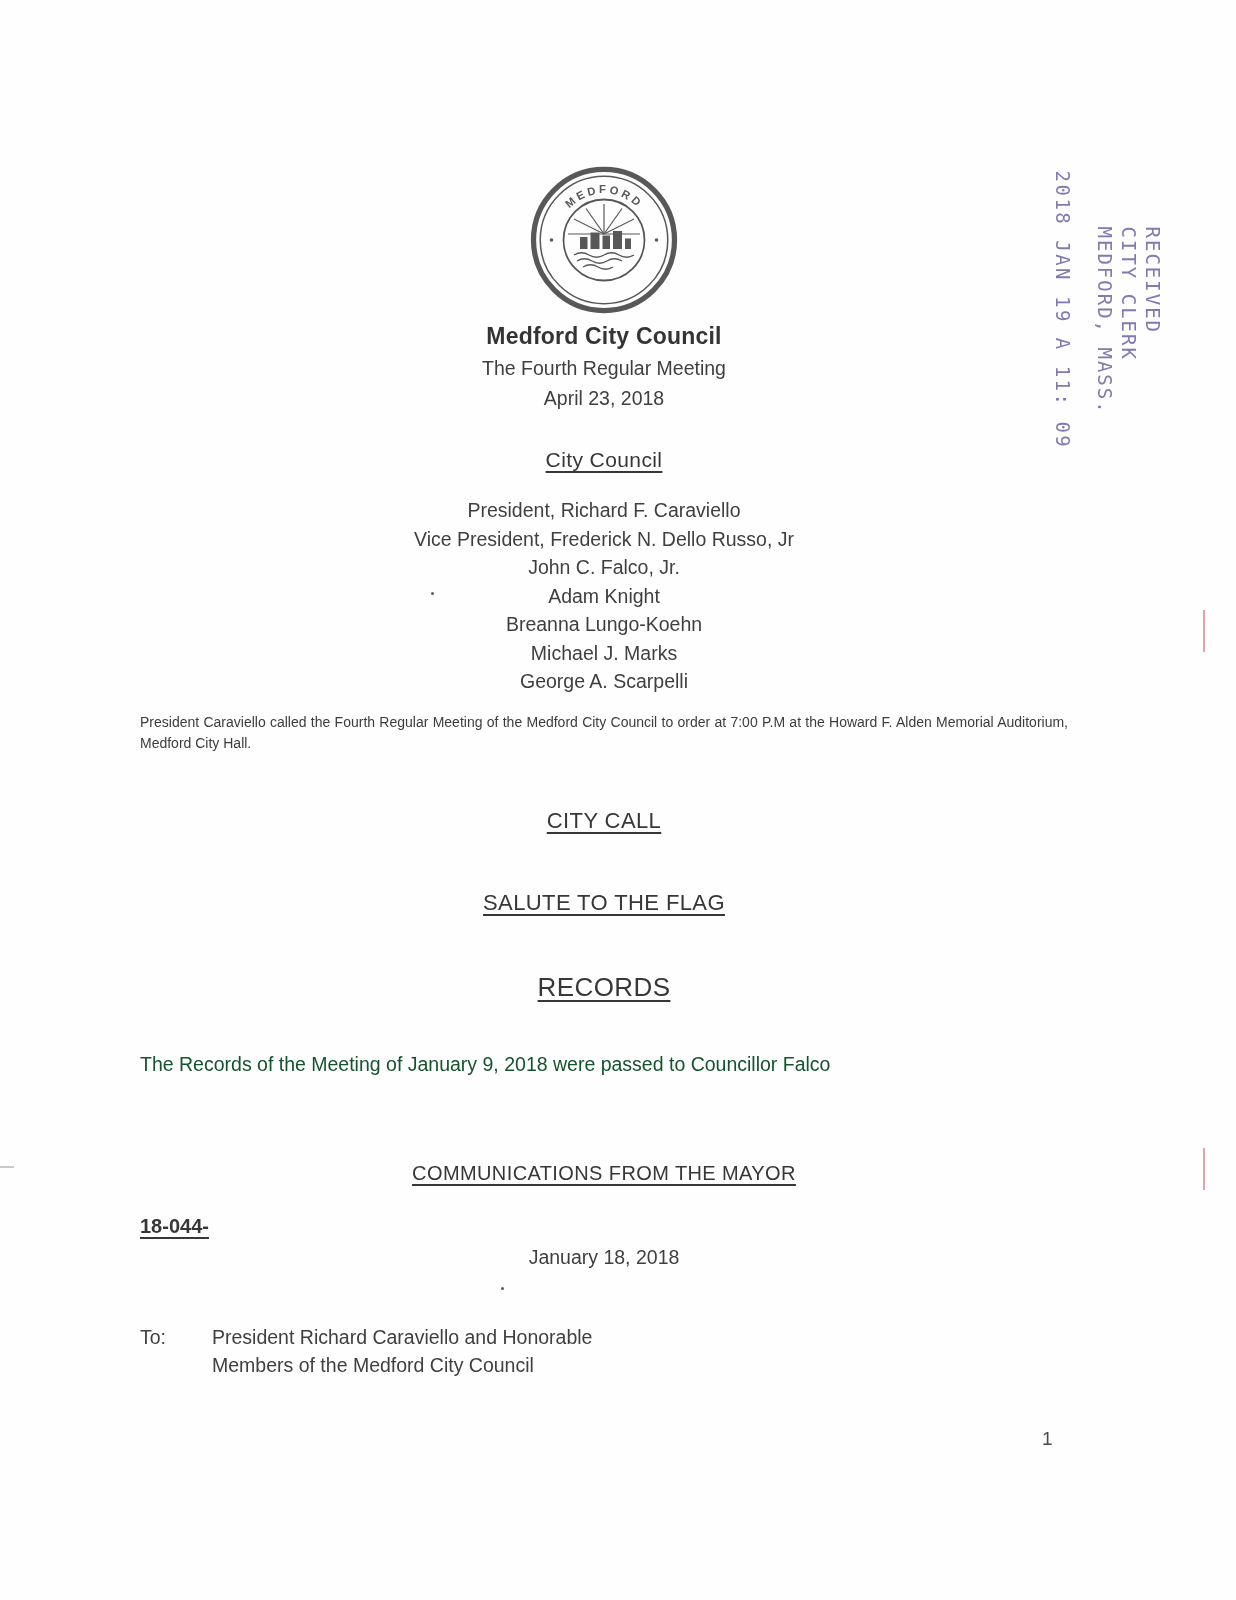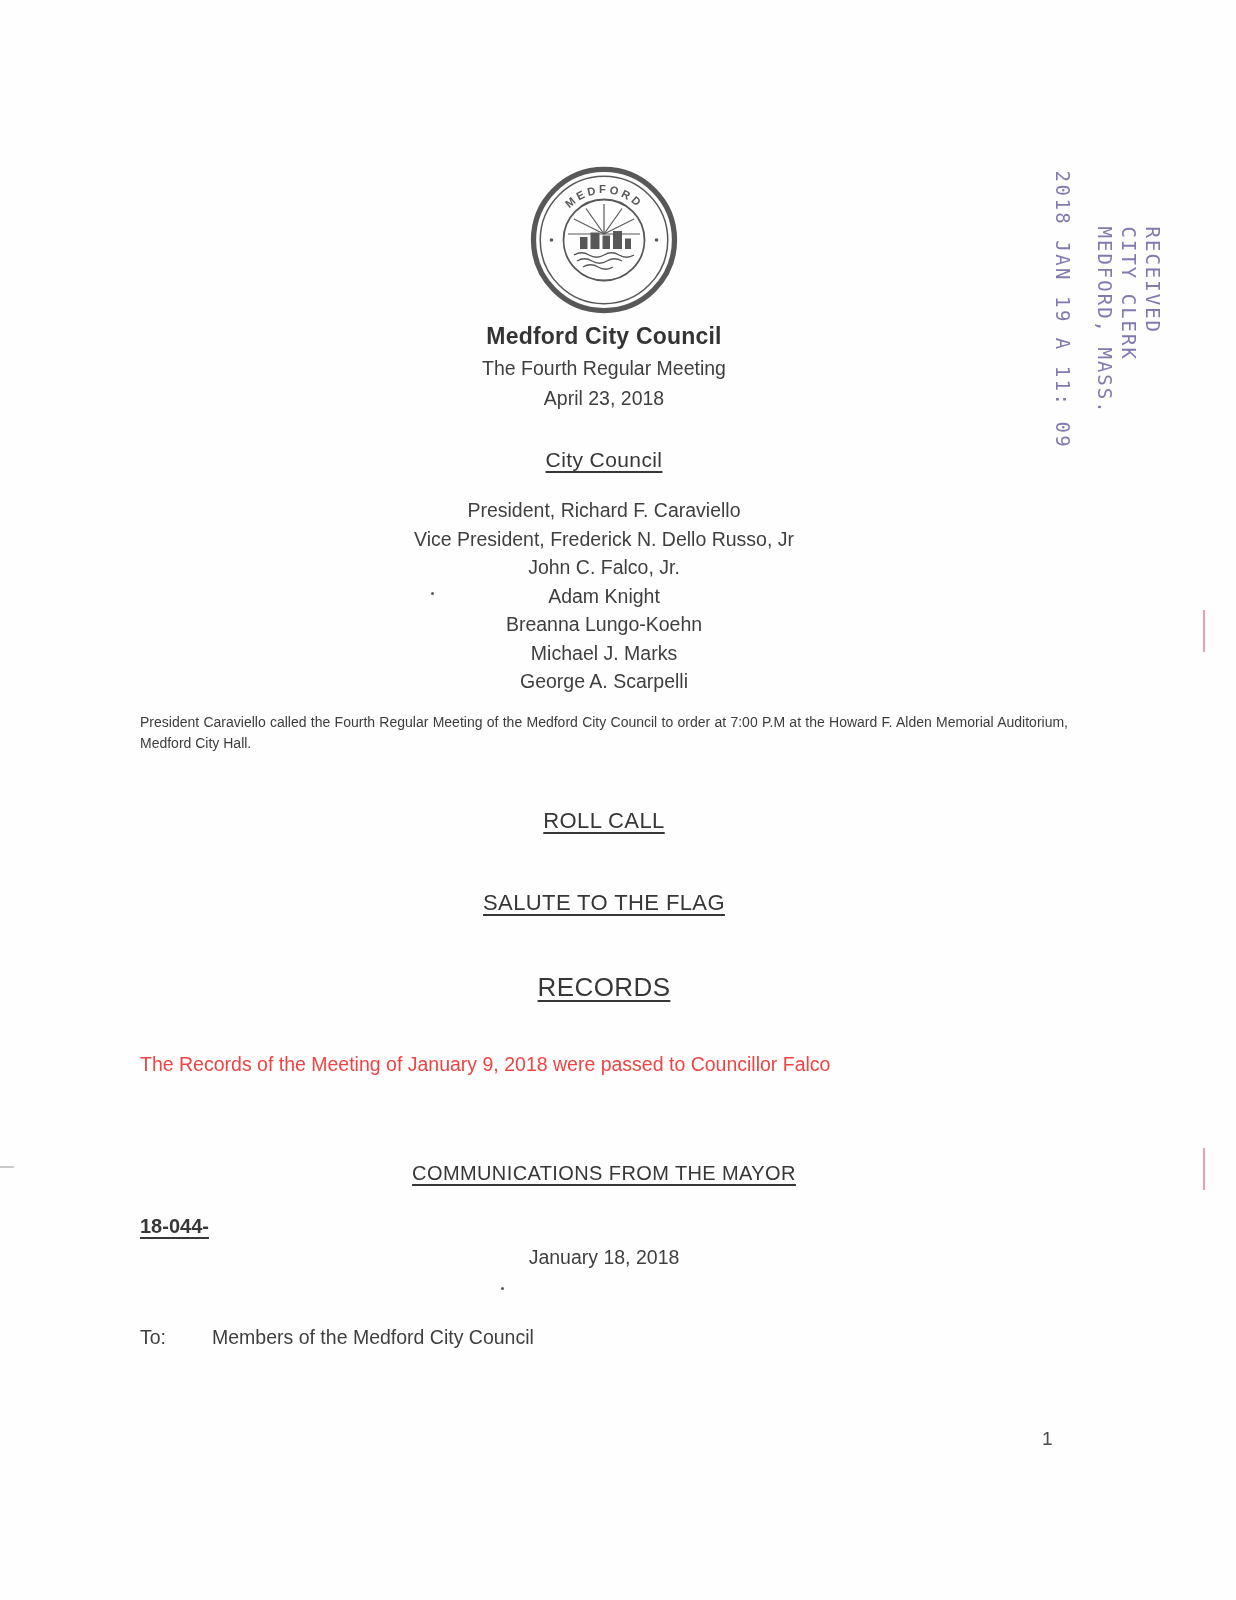--- a/index.html
+++ b/index.html
@@ -72,21 +72,21 @@
   .opening-paragraph {
     margin-top: 16px;
     font-size: 14px;
     line-height: 21px;
     text-align: justify;
     color: #3c3c3c;
   }
   .records-line {
     margin-top: 50px;
     font-size: 19.5px;
-    color: #ef4444;
+    color: #14532d;
   }
 
   
   .item-number {
     margin-top: 30px;
     font-size: 20px;
     font-weight: bold;
     text-decoration: underline;
     text-underline-offset: 4px;
     color: #373737;
@@ -216,34 +216,35 @@
       <div class="member-line">Vice President, Frederick N. Dello Russo, Jr</div>
       <div class="member-line">John C. Falco, Jr.</div>
       <div class="member-line">Adam Knight</div>
       <div class="member-line">Breanna Lungo-Koehn</div>
       <div class="member-line">Michael J. Marks</div>
       <div class="member-line">George A. Scarpelli</div>
     </div>
 
     <div class="opening-paragraph">President Caraviello called the Fourth Regular Meeting of the Medford City Council to order at 7:00 P.M at the Howard F. Alden Memorial Auditorium, Medford City Hall.</div>
 
-    <div class="section-heading h-rollcall">ROLL CALL</div>
+    <div class="section-heading h-rollcall">CITY CALL</div>
     <div class="section-heading h-salute">SALUTE TO THE FLAG</div>
     <div class="section-heading h-records">RECORDS</div>
 
     <div class="records-line">The Records of the Meeting of January 9, 2018 were passed to Councillor Falco</div>
 
     <div class="section-heading h-communications">COMMUNICATIONS FROM THE MAYOR</div>
 
     <div class="item-number">18-044-</div>
     <div class="item-date">January 18, 2018</div>
 
     <div class="to-block">
       <div class="to-label">To:</div>
       <div>
+        <div>President Richard Caraviello and Honorable</div>
         <div>Members of the Medford City Council</div>
       </div>
     </div>
 
   </div>
 
   <div class="page-number">1</div>
 
   <div class="artifact v1"></div>
   <div class="artifact v2"></div>

